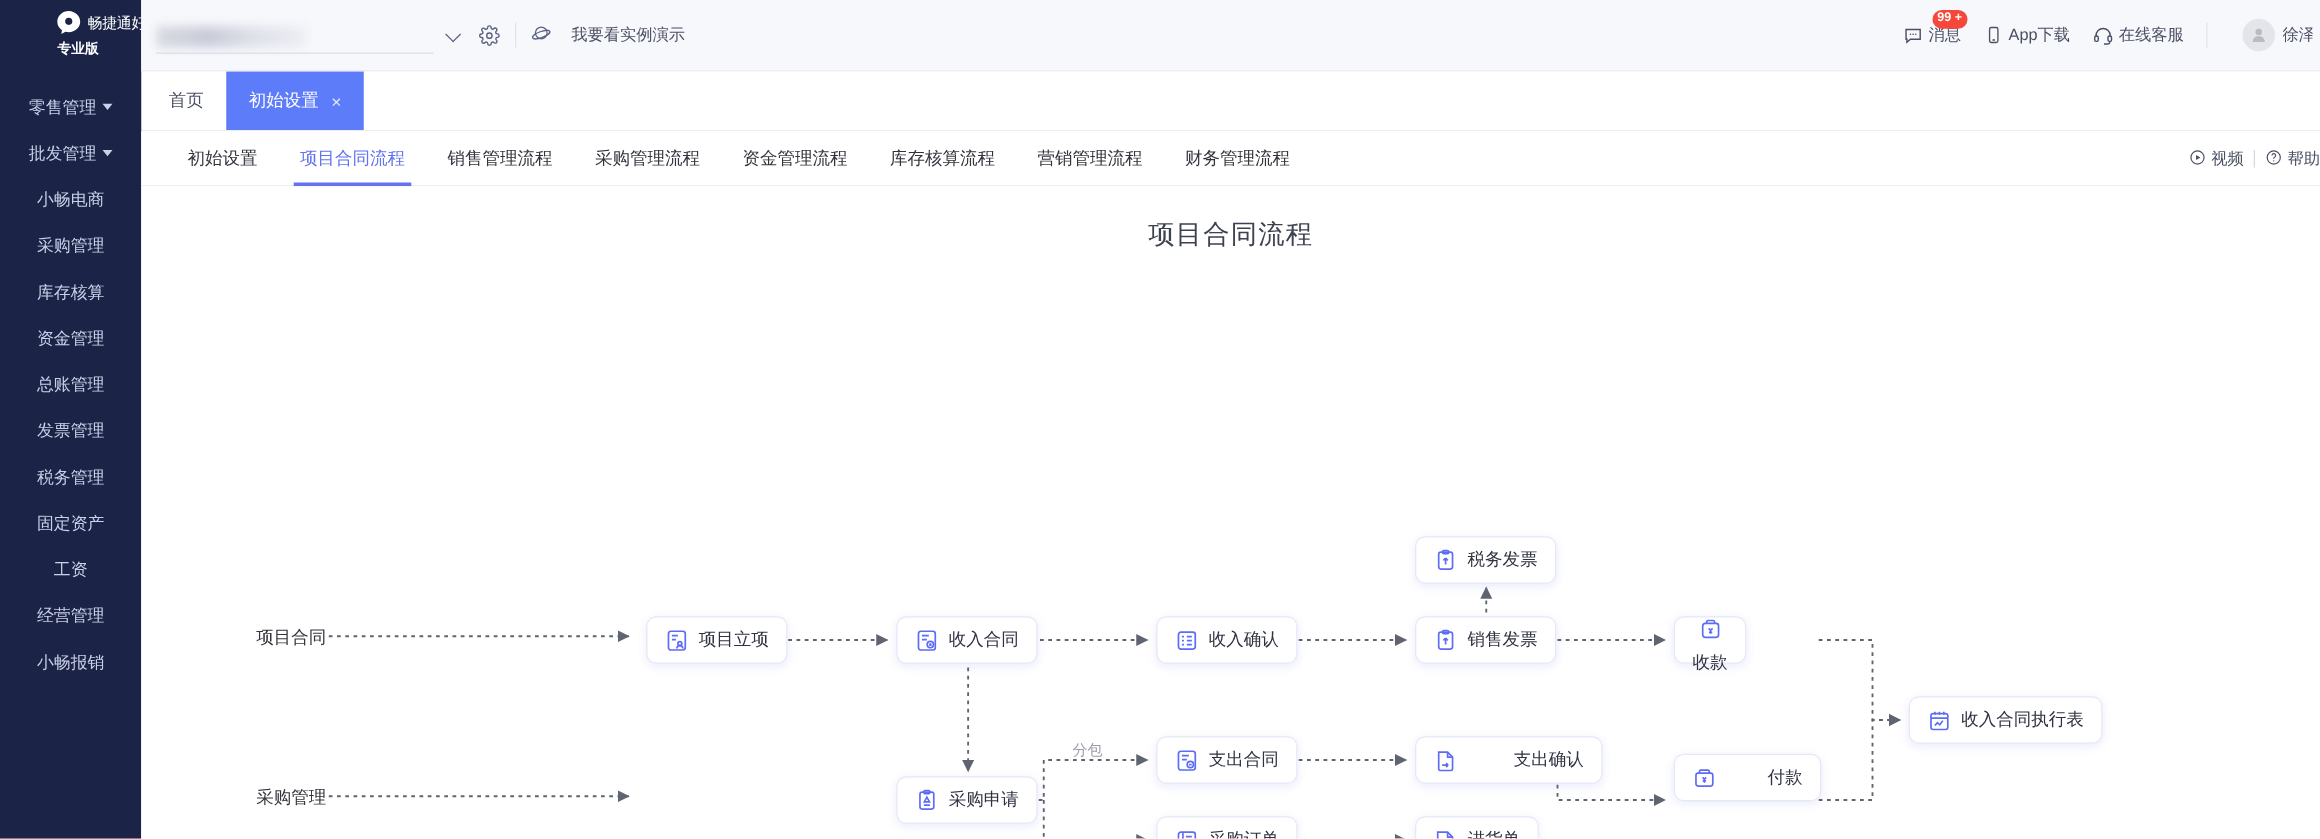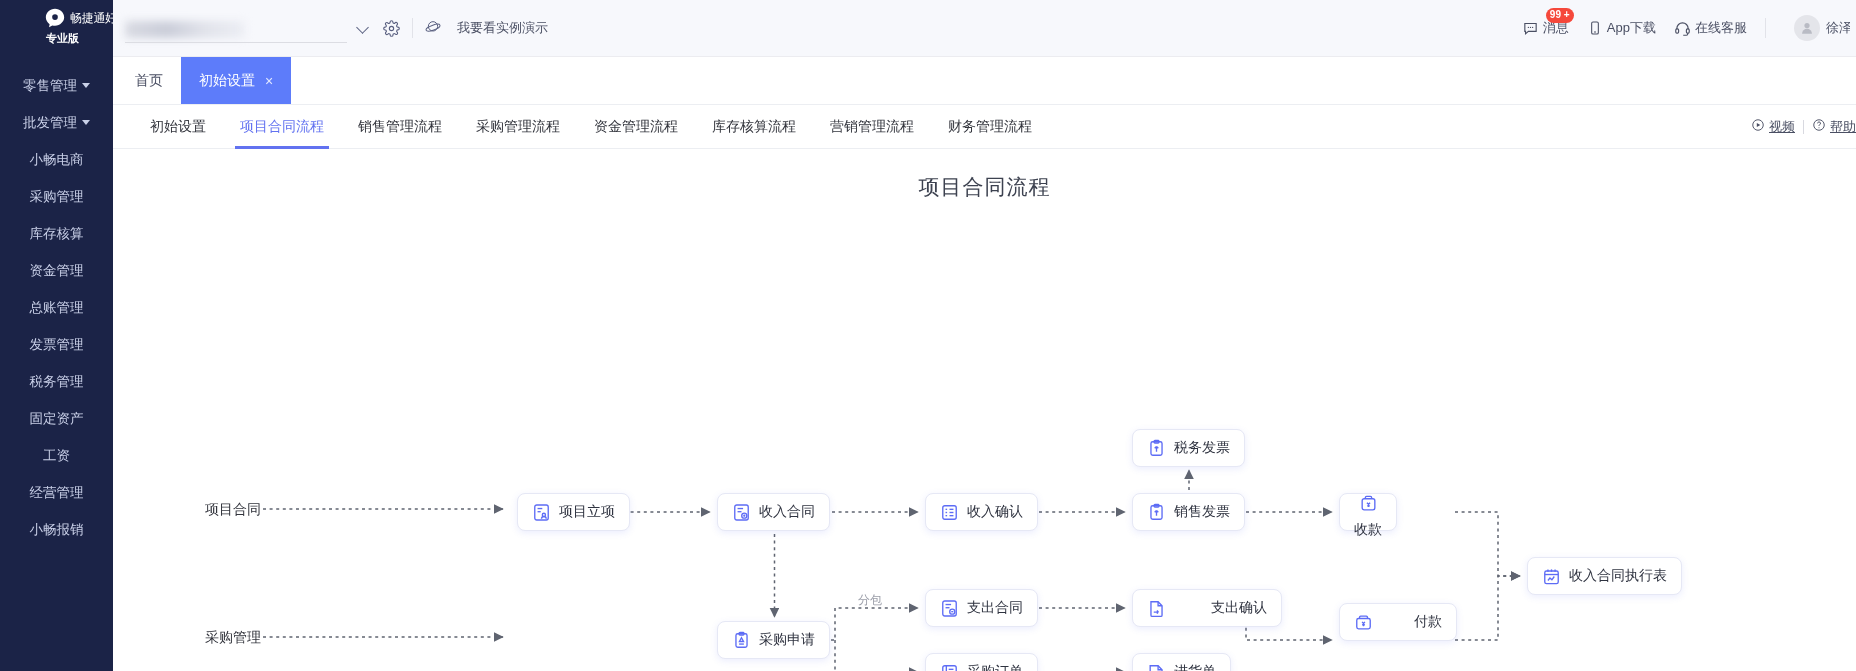--- a/index.html
+++ b/index.html
@@ -141,21 +141,21 @@
   }
   .subtab.active { color: #6272f0; }
   .subtab.active::after {
     content: ""; position: absolute; left: 12px; right: 12px; bottom: 0;
     height: 2.5px; background: #6272f0;
   }
   .subtabs-right {
     margin-left: auto; display: flex; align-items: center; padding-right: 0px;
     font-size: 13px; color: #4a4f63;
   }
-  .subtabs-right .sr-item { display: flex; align-items: flex-start; gap: 4px; cursor: pointer; text-decoration: underline; }
+  .subtabs-right .sr-item { display: flex; align-items: flex-end; gap: 4px; cursor: pointer; }
   .sr-sep { width: 1px; height: 14px; background: #d8d9e0; margin: 0 8px; }
 
   
   .canvas { flex: 1; background: #ffffff; position: relative; overflow: hidden; }
   .flow-title {
     position: absolute; left: 0; right: 0; top: 24px; text-align: center;
     font-size: 21px; color: #3d4250; letter-spacing: 1px;
   }
   .flow-title-inner { display: inline-block; }
 

